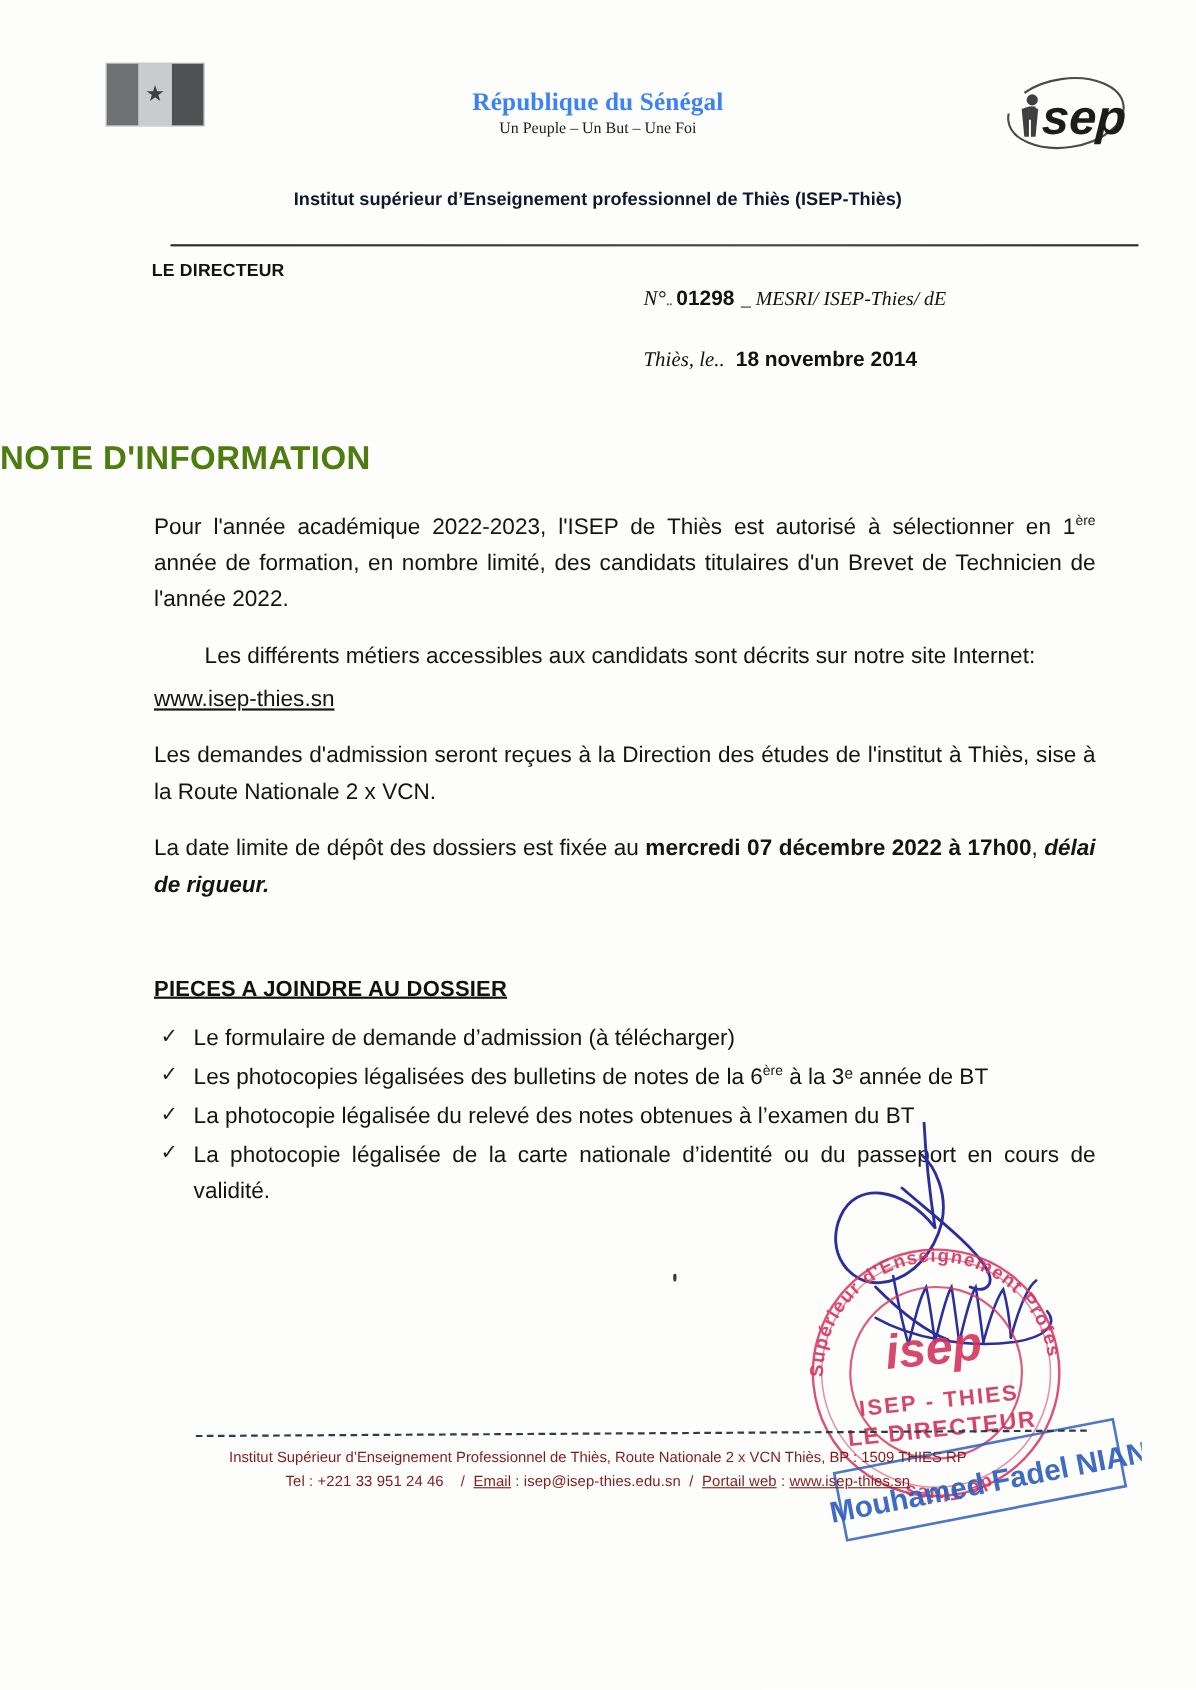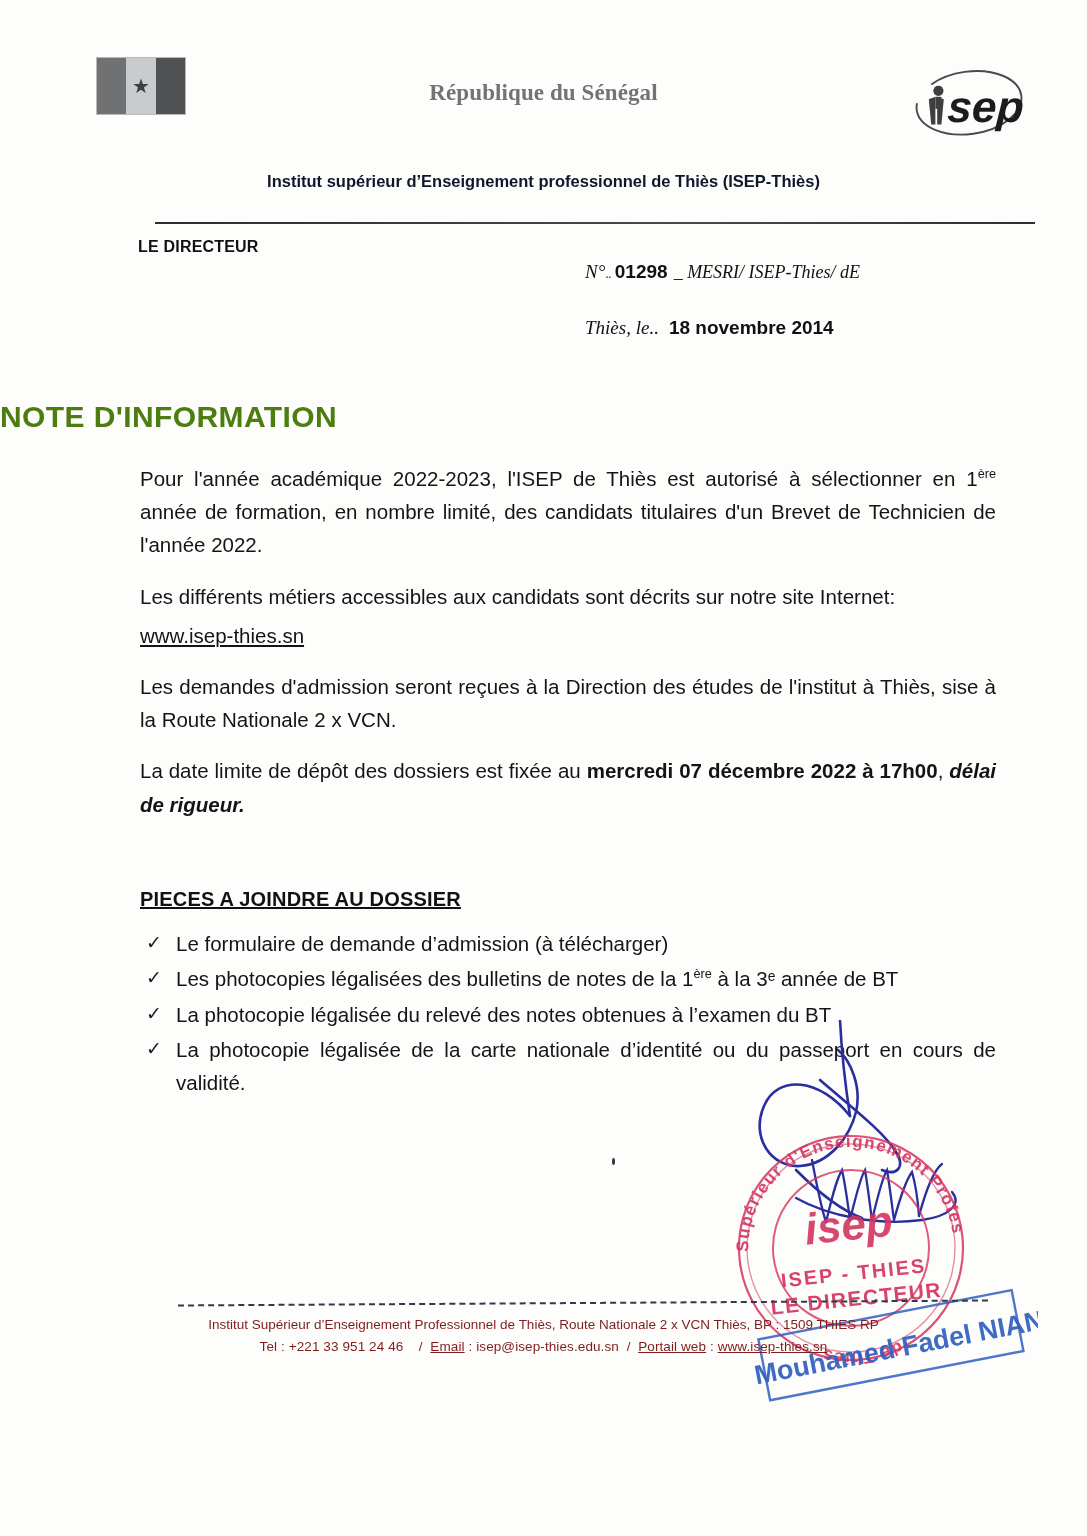--- a/index.html
+++ b/index.html
@@ -51,21 +51,21 @@
     left: 180px;
     right: 180px;
     top: 80px;
     text-align: center;
   }
   .rep-title {
     font-family: "Liberation Serif", serif;
     font-weight: bold;
     font-size: 23px;
     letter-spacing: 0.1px;
-    color: #737373;
+    color: #3b82f6;
   }
   .rep-motto {
     font-family: "Liberation Serif", serif;
     font-size: 14.5px;
     margin-top: 3px;
     color: #1a1a1a;
   }
   .ministry {
     font-family: "Liberation Serif", serif;
     font-weight: bold;
@@ -170,21 +170,21 @@
     top: 462px;
     width: 856px;
   }
   .para {
     font-size: 20.5px;
     line-height: 1.62;
     text-align: justify;
     margin-bottom: 18px;
     color: #141414;
   }
-  .para.tight { margin-bottom: 6px; }
+  .para.tight { margin-bottom: 6px; margin-left: 46px; }
   .para b { font-weight: bold; }
   .para .bi { font-weight: bold; font-style: italic; }
   .link {
     text-decoration: underline;
     color: #141414;
   }
   sup { font-size: 0.62em; vertical-align: super; }
 
   
   .pieces-head {
@@ -287,20 +287,21 @@
     <div class="flag">
       <div class="band left"></div>
       <div class="band mid">
         <span class="star">★</span>
       </div>
       <div class="band right"></div>
     </div>
 
     <div class="head-text">
       <div class="rep-title">République du Sénégal</div>
+      <div class="rep-motto">Un Peuple – Un But – Une Foi</div>
     </div>
 
     <div class="institute">Institut supérieur d’Enseignement professionnel de Thiès (ISEP-Thiès)</div>
 
     <div class="logo">
       <svg viewBox="0 0 200 140" width="120" height="84" aria-hidden="true">
         <ellipse cx="100" cy="68" rx="88" ry="52" fill="none" stroke="#4a4a4a" stroke-width="3.2" stroke-dasharray="235 40" transform="rotate(-8 100 68)"></ellipse>
         <g fill="#3f3f3f">
           <circle cx="49" cy="48" r="8.5"></circle>
           <path d="M33 62 L44 58 L44 104 L37 104 Z"></path>
@@ -343,21 +344,21 @@
 
   <div class="pieces-list">
 
     <div class="piece-item">
       <span class="piece-check">✓</span>
       <span class="piece-text"><span>Le formulaire de demande d’admission (à télécharger)</span><sup></sup><span></span></span>
     </div>
 
     <div class="piece-item">
       <span class="piece-check">✓</span>
-      <span class="piece-text"><span>Les photocopies légalisées des bulletins de notes de la 1</span><sup>ère</sup><span> à la 3ᵉ année de BT</span></span>
+      <span class="piece-text"><span>Les photocopies légalisées des bulletins de notes de la 6</span><sup>ère</sup><span> à la 3ᵉ année de BT</span></span>
     </div>
 
     <div class="piece-item">
       <span class="piece-check">✓</span>
       <span class="piece-text"><span>La photocopie légalisée du relevé des notes obtenues à l’examen du BT</span><sup></sup><span></span></span>
     </div>
 
     <div class="piece-item">
       <span class="piece-check">✓</span>
       <span class="piece-text"><span>La photocopie légalisée de la carte nationale d’identité ou du passeport en cours de validité.</span><sup></sup><span></span></span>

